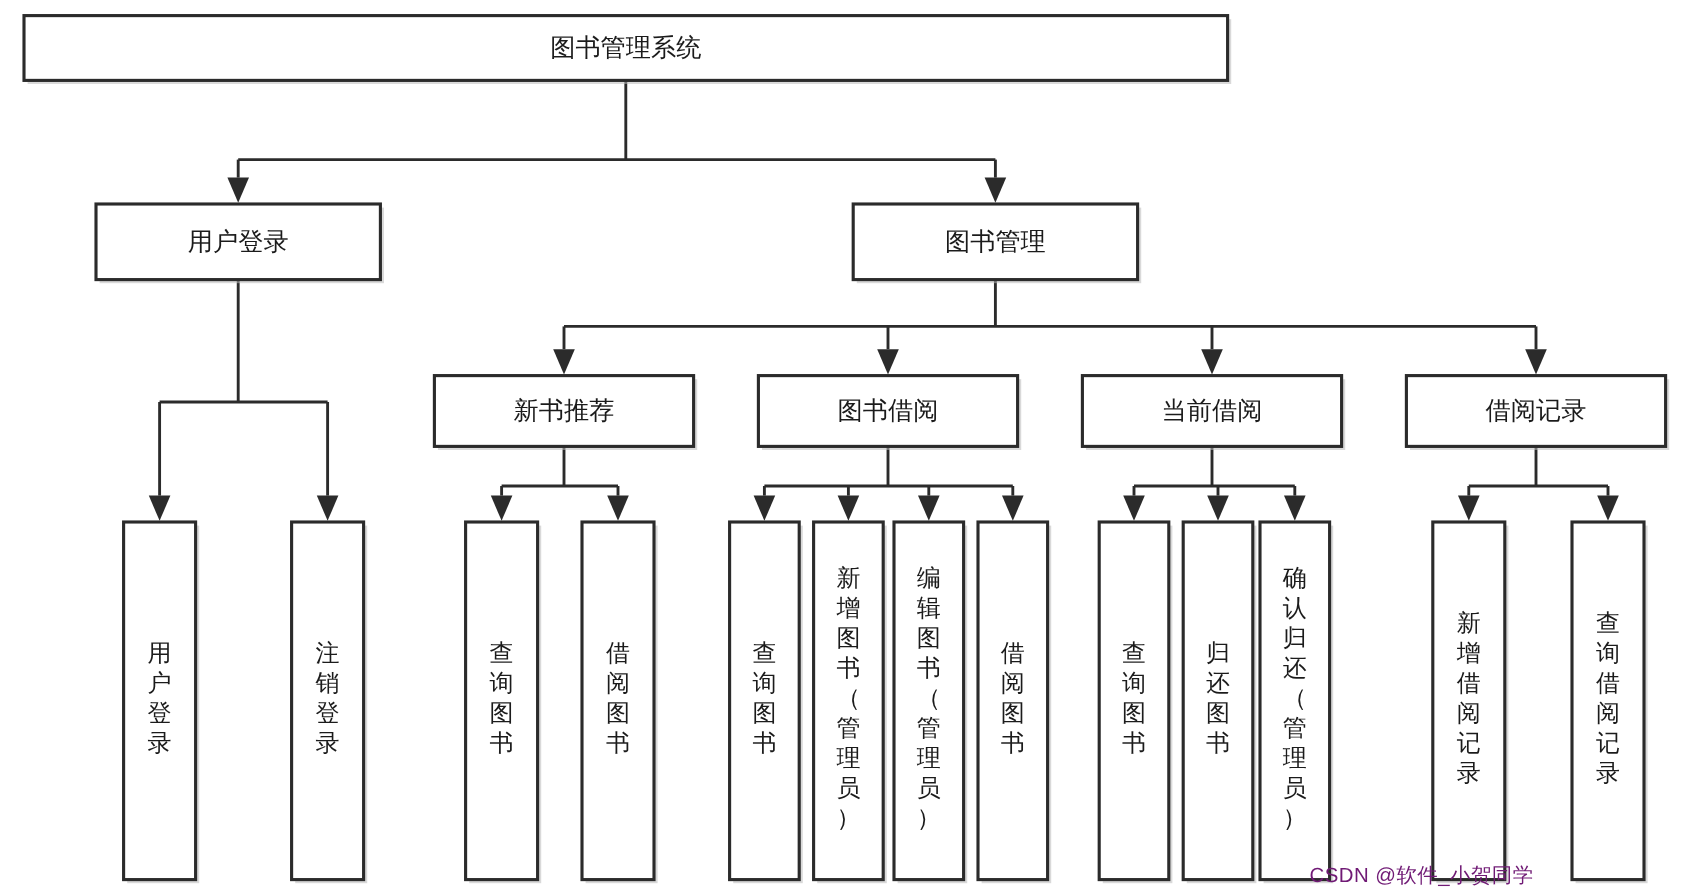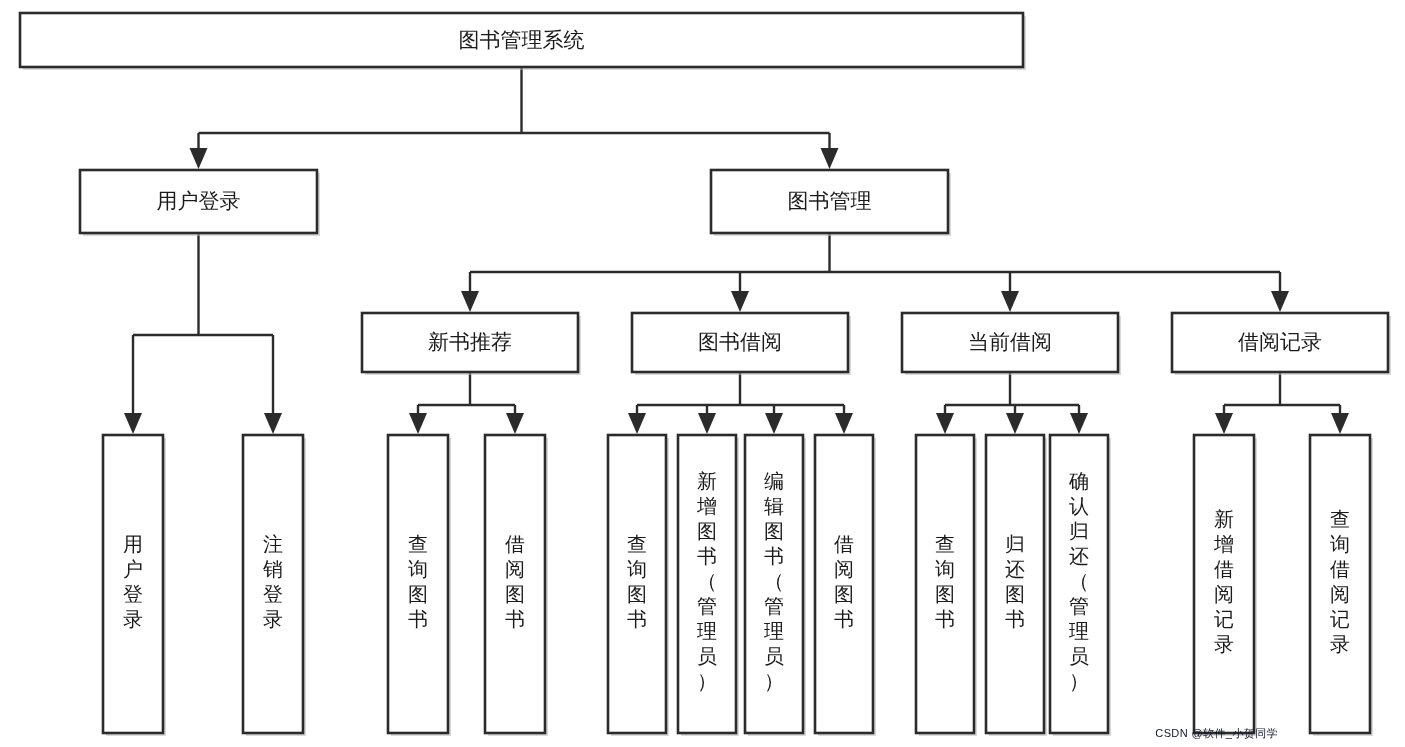--- a/index.html
+++ b/index.html
@@ -37,22 +37,22 @@
     stroke-width:2.4;
     fill:none;
     stroke-linecap:butt;
   }
   .arrowhead{fill:#2b2b2b;stroke:none;}
   .watermark{
     position:absolute;
     right:8px;
     bottom:6px;
     font-family:"Liberation Sans","DejaVu Sans",sans-serif;
-    font-size:11px;
-    color:#0f172a;
+    font-size:17px;
+    color:#701a75;
     letter-spacing:.4px;
     white-space:nowrap;
     user-select:none;
   }
 </style>
 </head>
 <body>
 
 <div id="diagram-root">
   <svg id="chart" viewBox="0 0 1405 747" xmlns="http://www.w3.org/2000/svg">

